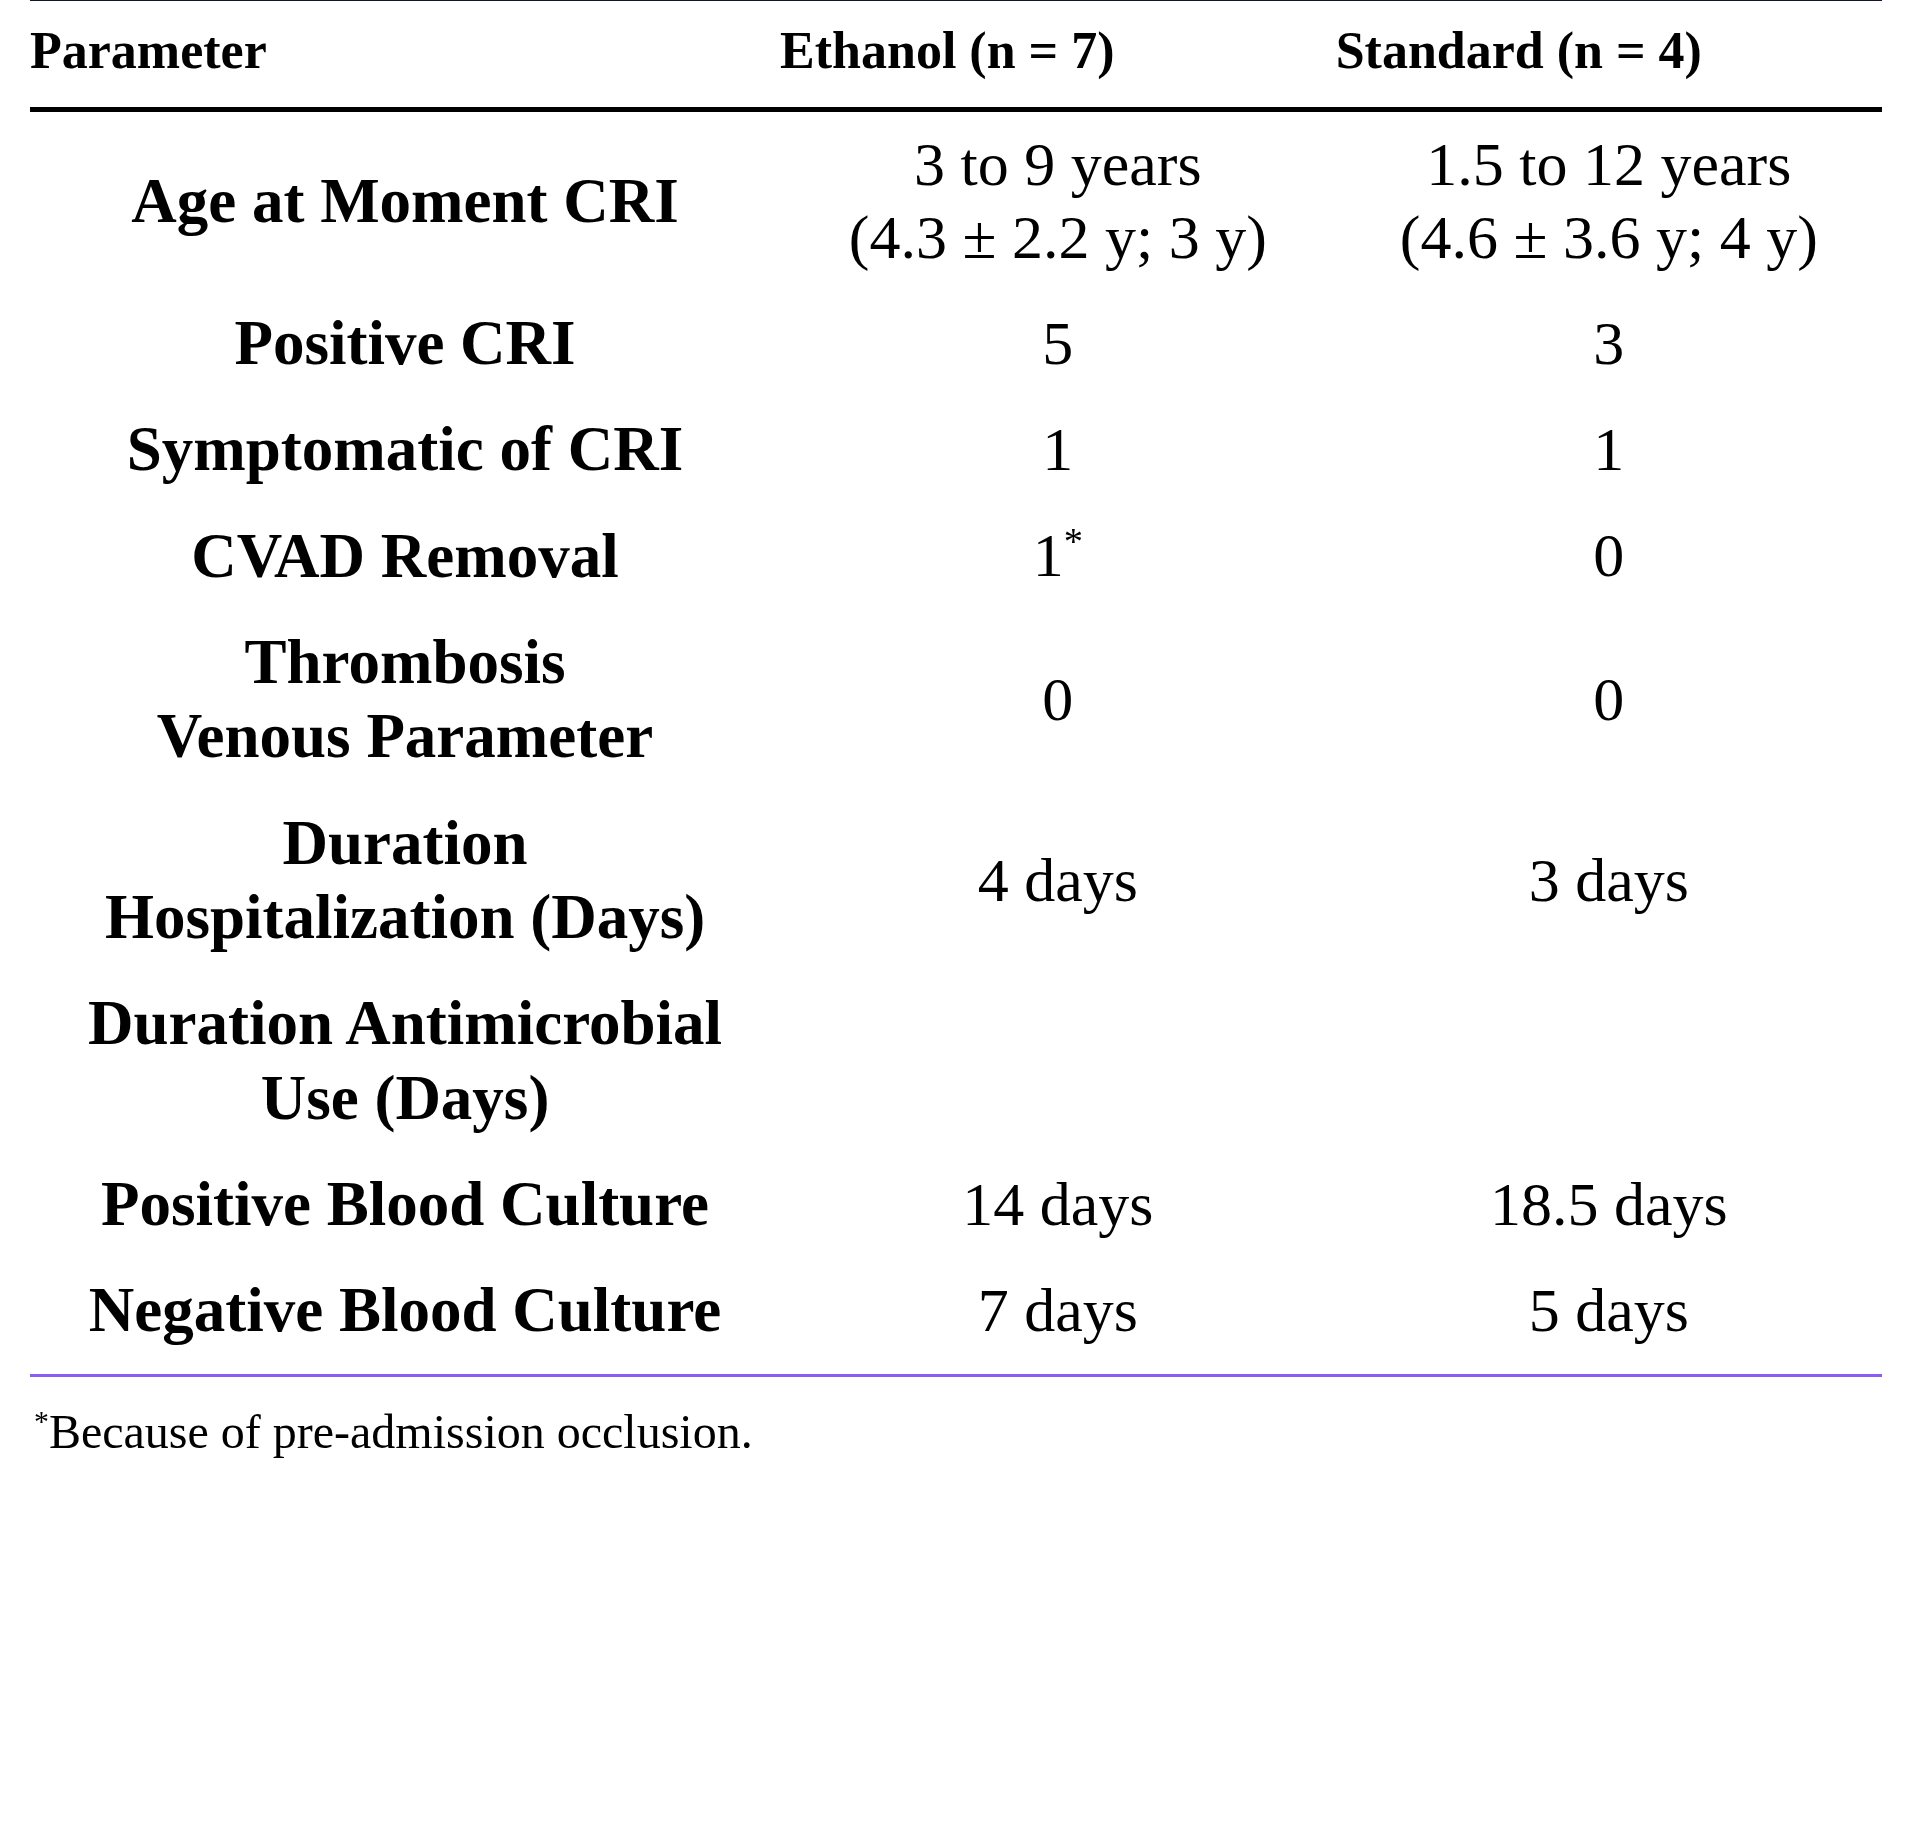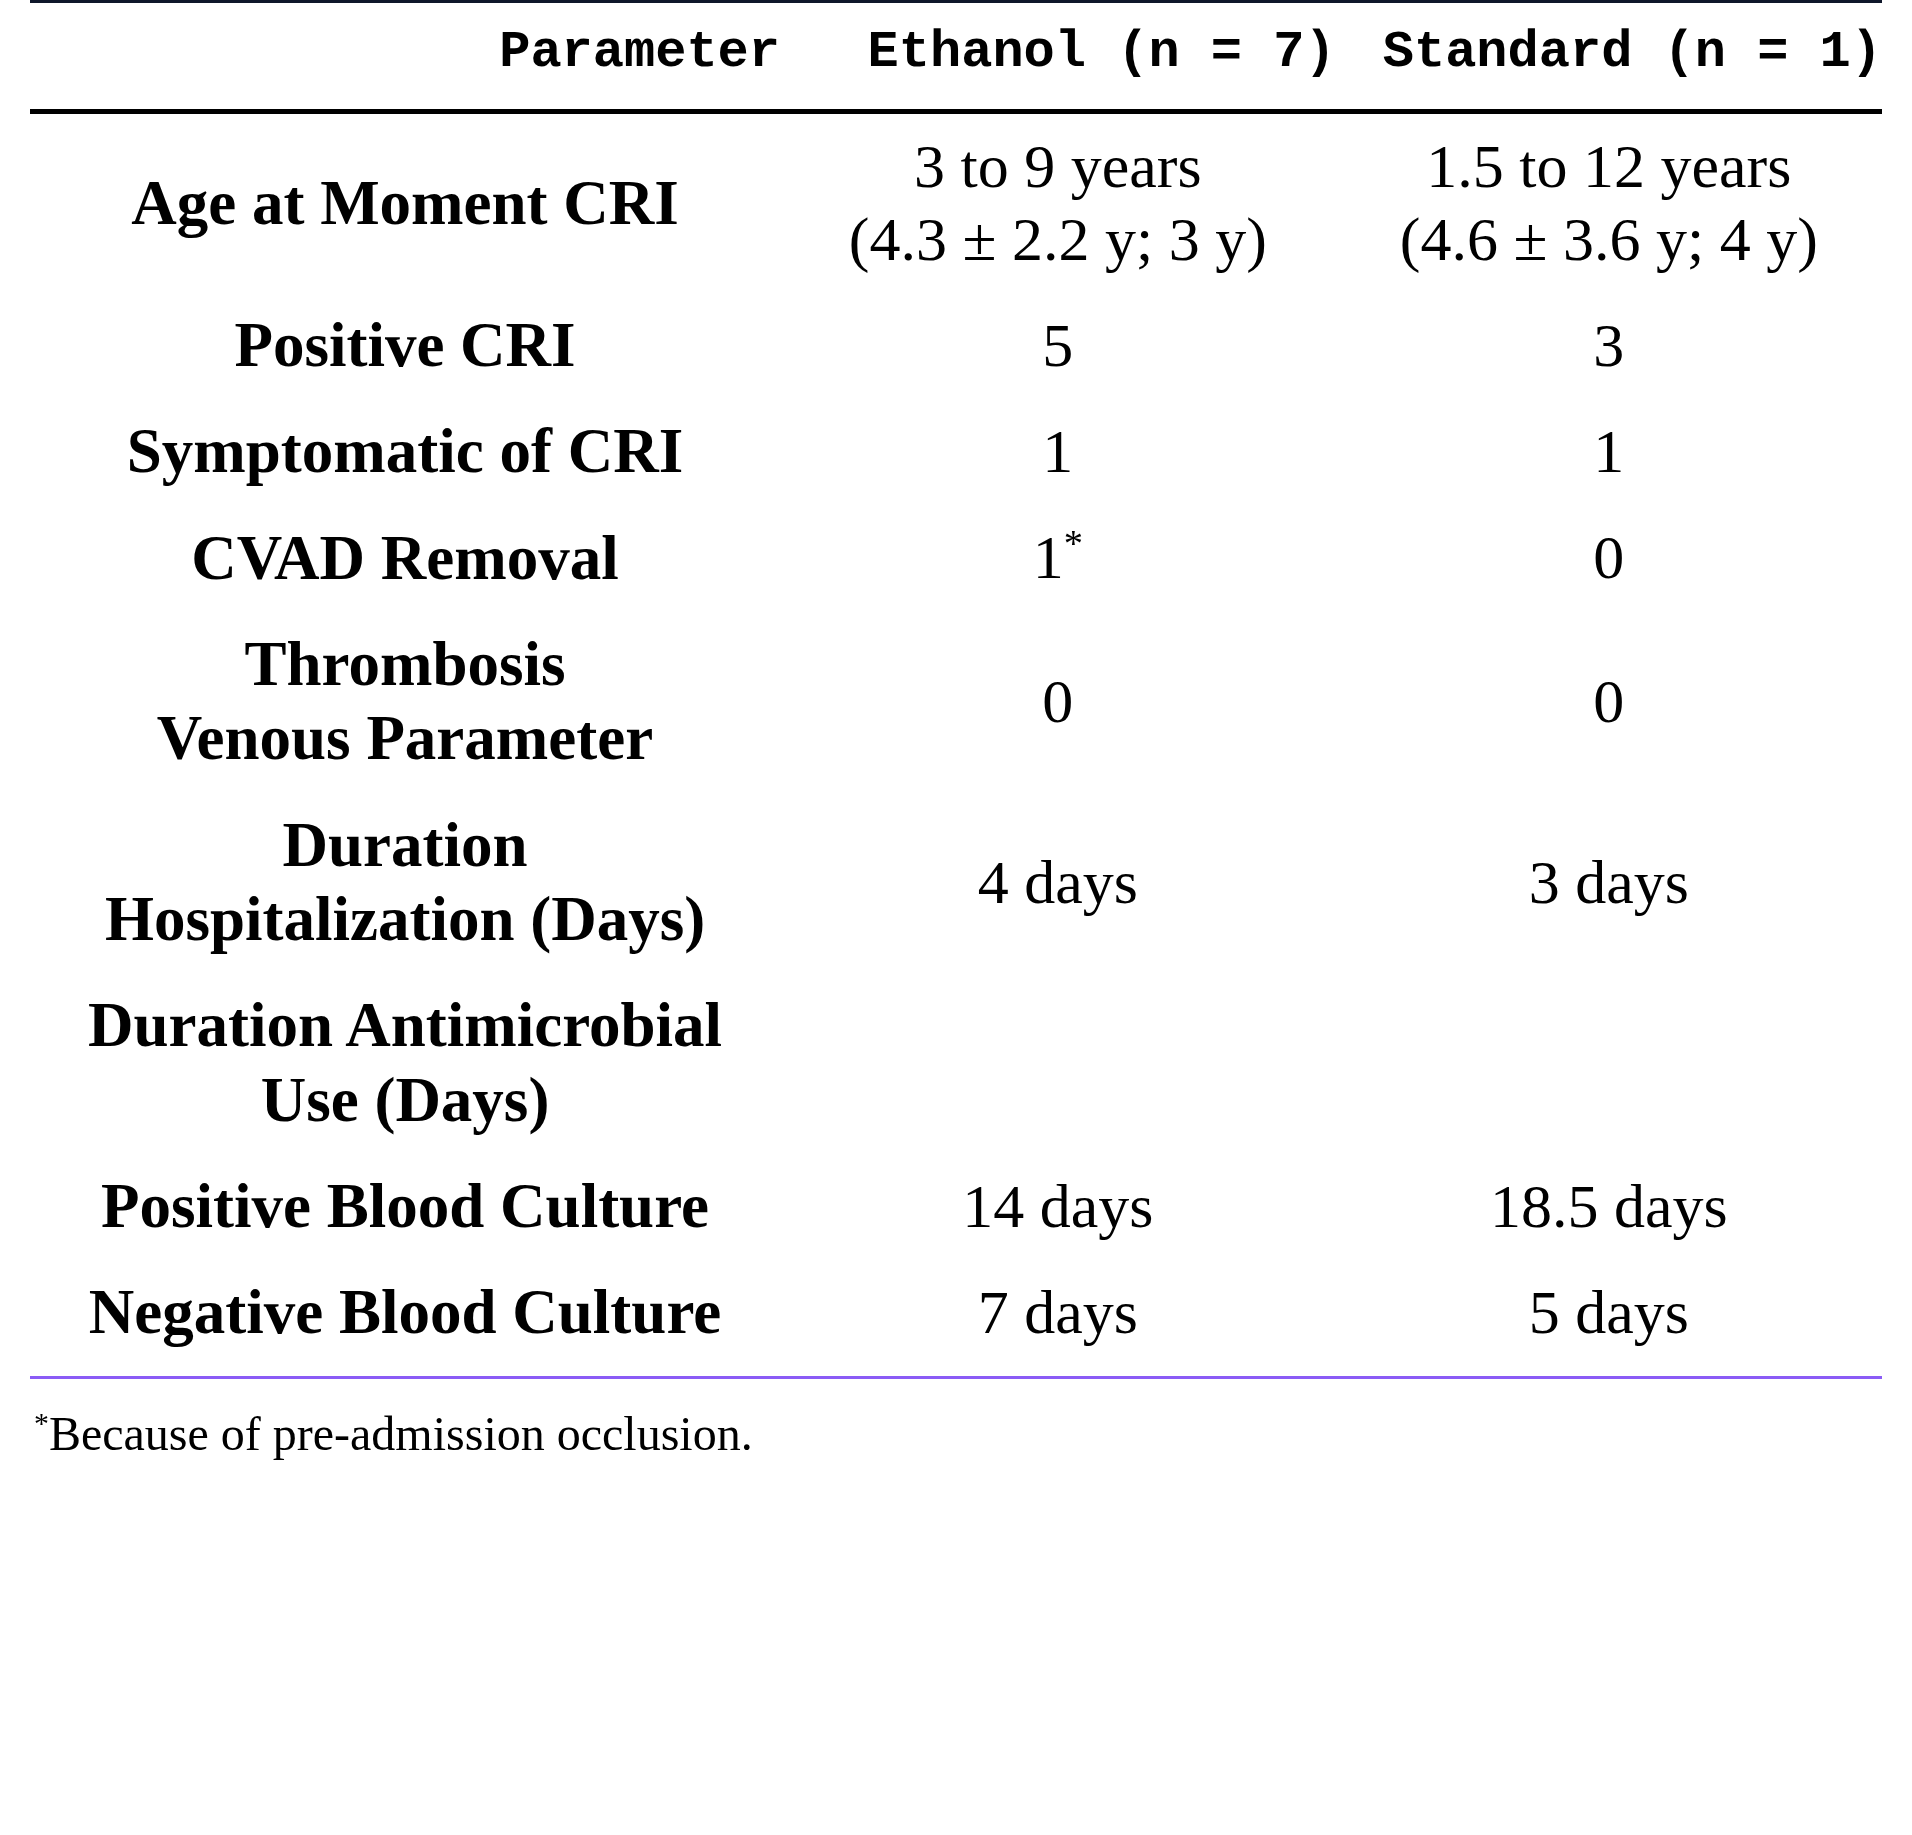--- a/index.html
+++ b/index.html
@@ -23,27 +23,26 @@
     border-collapse: collapse;
     table-layout: fixed;
   }
   table.data-table col.col-param { width: 40.5%; }
   table.data-table col.col-a     { width: 30%; }
   table.data-table col.col-b     { width: 29.5%; }
 
   thead th {
     font-weight: bold;
     font-size: 52px;
-    text-align: right;
+    text-align: left;
     padding: 20px 0 26px 0;
-    border-top: 3px solid #0f172a;
+    border-top: 1px solid #0f172a;
     border-bottom: 5px solid #000;
     vertical-align: middle;
     line-height: 1.15;
-    font-family: Liberation Mono, monospace;
   }
   tbody td {
     font-size: 62px;
     text-align: center;
     vertical-align: middle;
     padding: 16px 6px;
     line-height: 1.18;
   }
   tbody td.param {
     font-weight: bold;
@@ -75,21 +74,21 @@
   <table class="data-table">
     <colgroup>
       <col class="col-param">
       <col class="col-a">
       <col class="col-b">
     </colgroup>
     <thead>
       <tr>
         <th>Parameter</th>
         <th>Ethanol (n = 7)</th>
-        <th>Standard (n = 1)</th>
+        <th>Standard (n = 4)</th>
       </tr>
     </thead>
     <tbody>
         <tr>
           <td class="param">
             <span class="stack-line">Age at Moment CRI</span>
           </td>
           <td>
             <span class="stack-line">3 to 9 years</span>
             <span class="stack-line">(4.3 ± 2.2 y; 3 y)</span>

